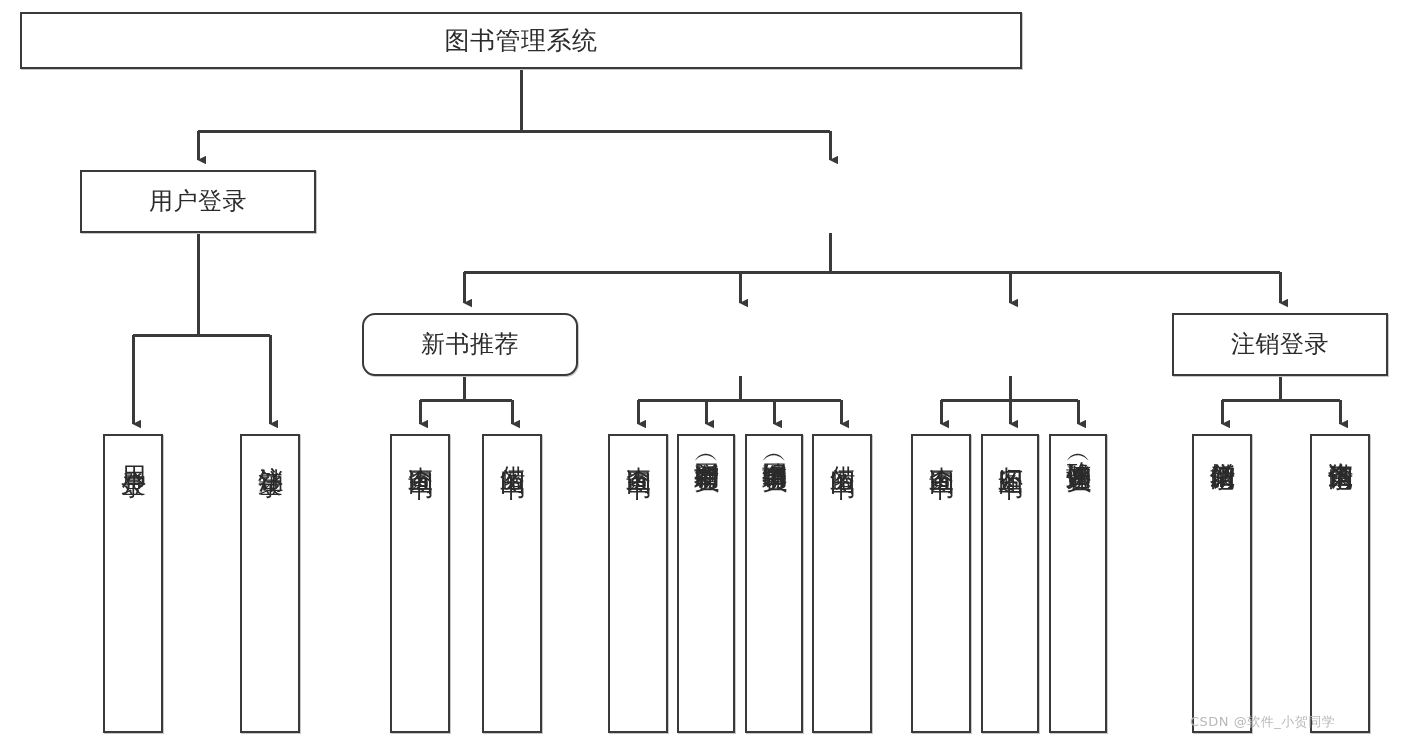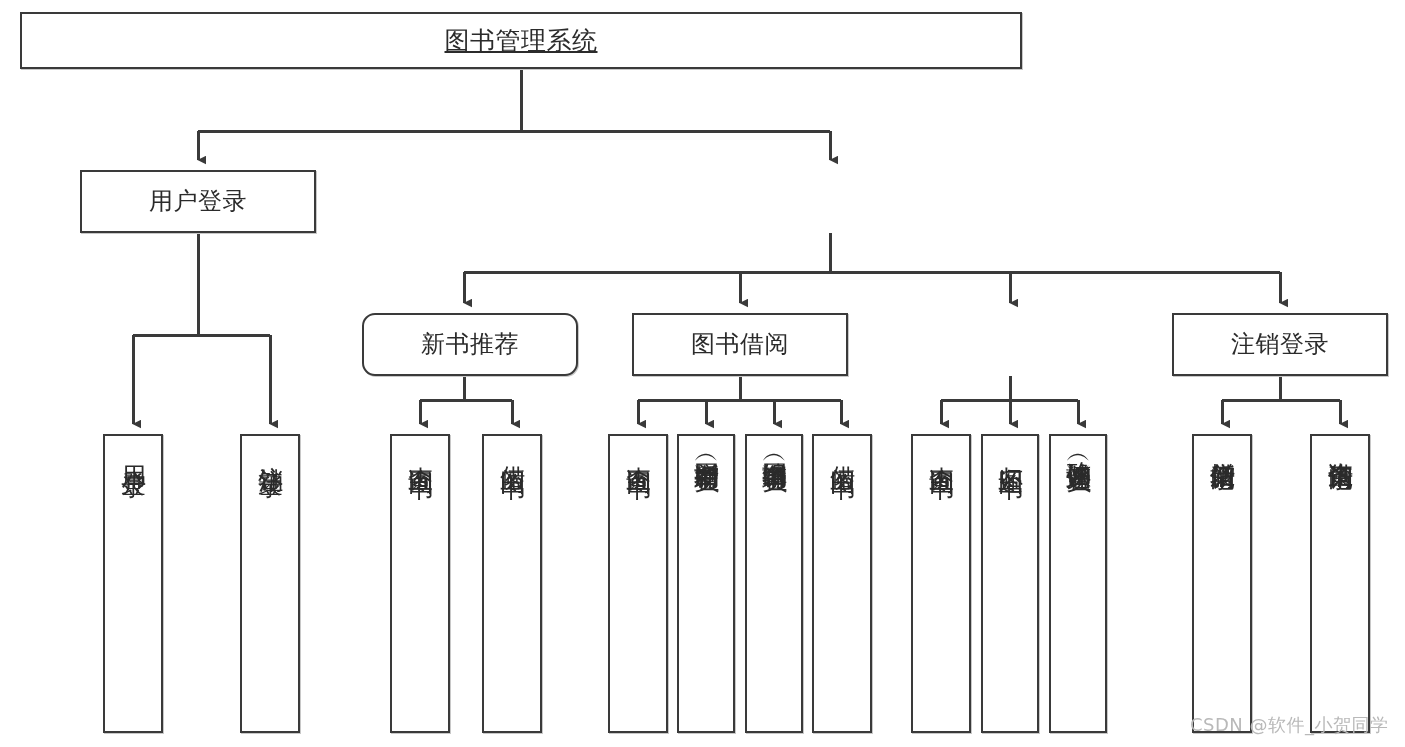--- a/index.html
+++ b/index.html
@@ -45,21 +45,20 @@
     letter-spacing: 0.5px;
     color: #2b2b2b;
   }
   
   .node.horiz .node-label {
     font-size: 24px;
     white-space: nowrap;
   }
   .node.root .node-label {
     font-size: 25px;
-    text-decoration: underline;
   }
   
   .node.leaf {
     align-items: flex-start;
     justify-content: center;
     padding-top: 4px;
   }
   .node.leaf .node-label {
     writing-mode: vertical-rl;
     text-orientation: upright;
@@ -69,21 +68,21 @@
     white-space: nowrap;
     margin-top: 6px;
   }
   .node.leaf.tall .node-label {
     margin-top: 2px;
     letter-spacing: 1px;
   }
   .watermark {
     position: absolute;
     color: #b9b9b9;
-    font-size: 18px;
+    font-size: 13px;
     white-space: nowrap;
     z-index: 3;
     letter-spacing: 0.5px;
   }
 </style>
 </head>
 <body>
 
 <div id="diagram-root">
 
@@ -141,23 +140,20 @@
     <span class="node-label">图书管理系统</span>
   </div>
 
   <div class="node horiz" style="left:80px; top:170px; width:236px; height:63px;">
     <span class="node-label">用户登录</span>
   </div>
 
   <div class="node horiz" style="left:362px; top:313px; width:216px; height:63px;border-radius:13px;">
     <span class="node-label">新书推荐</span>
   </div>
-  <div class="node horiz" style="left:632px; top:313px; width:216px; height:63px;">
-    <span class="node-label">图书借阅</span>
-  </div>
   <div class="node horiz" style="left:1172px; top:313px; width:216px; height:63px;">
     <span class="node-label">注销登录</span>
   </div>
 
   <div class="node leaf" style="left:103px; top:434px; width:60px; height:299px;">
     <span class="node-label">用户登录</span>
   </div>
   <div class="node leaf" style="left:240px; top:434px; width:60px; height:299px;">
     <span class="node-label">注销登录</span>
   </div>

